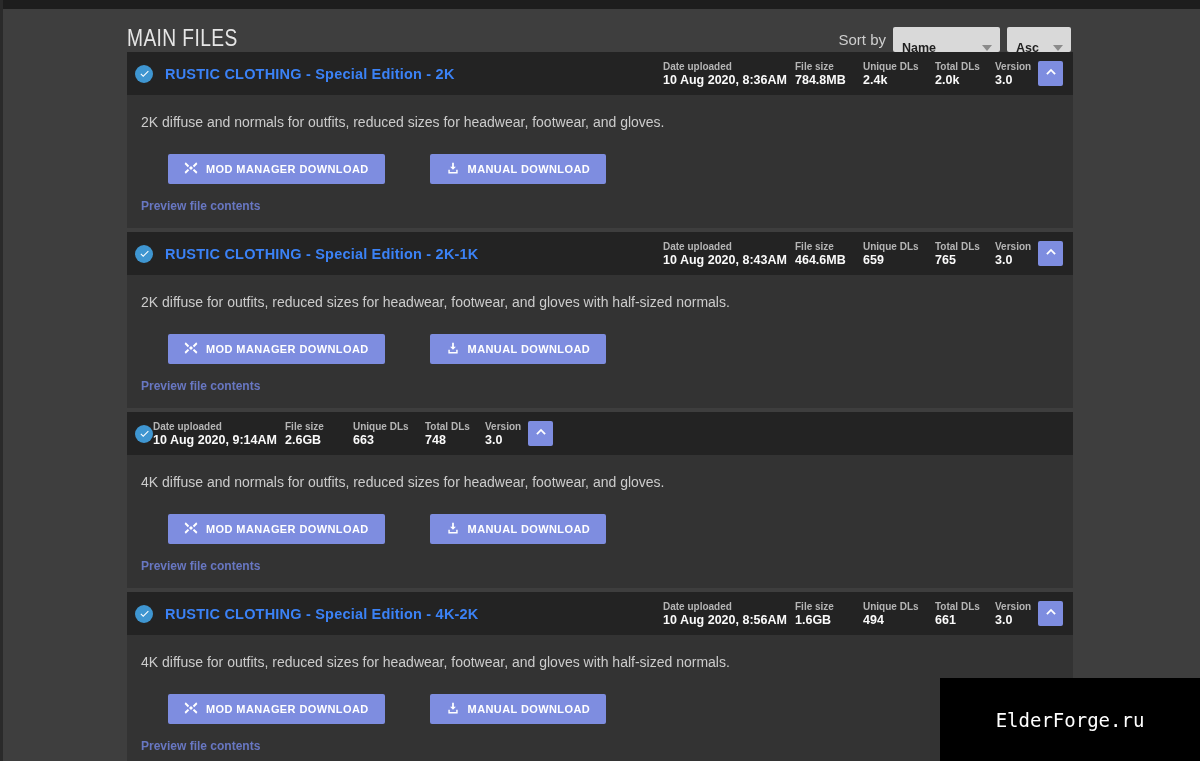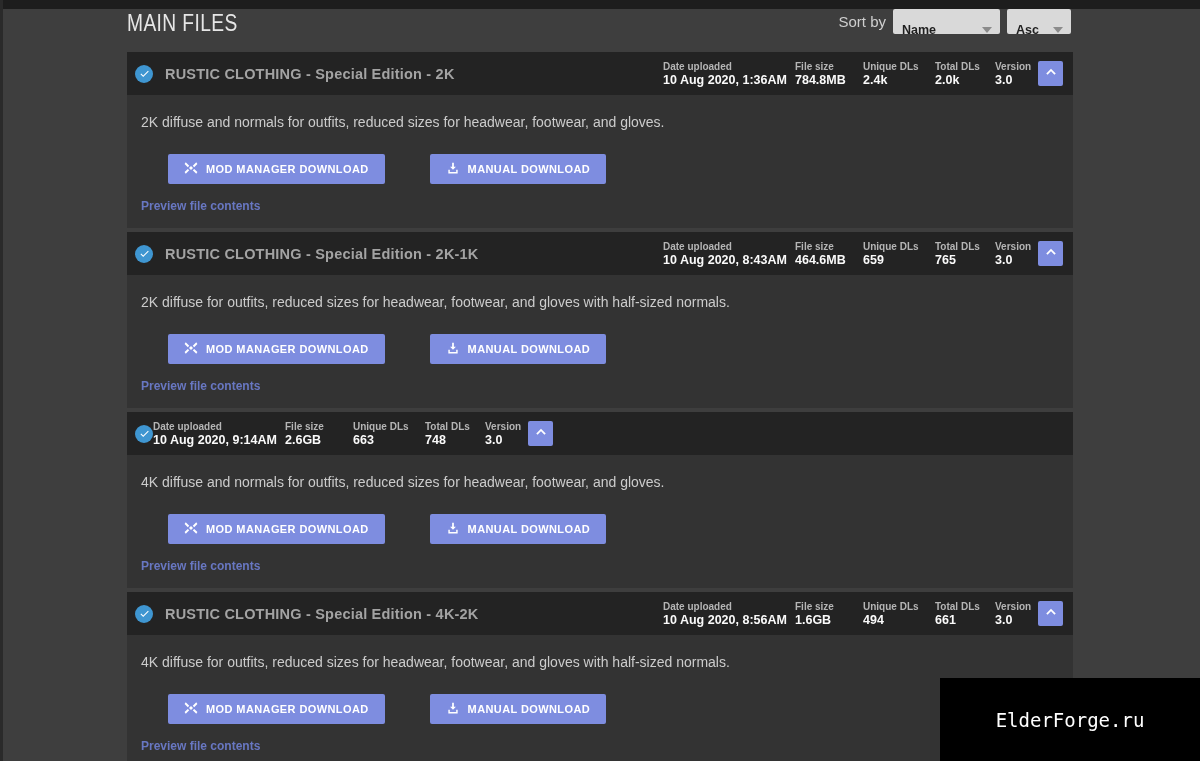--- a/index.html
+++ b/index.html
@@ -8,21 +8,21 @@
     background:#3e3e3e;
     font-family:"Liberation Sans", sans-serif;
     position:relative;
   }
   .top-strip { position:absolute; top:0; left:0; width:1200px; height:9px; background:#1d1d1d; }
   .left-strip { position:absolute; top:0; left:0; width:3px; height:761px; background:#2a2a2a; }
 
   .content { position:absolute; left:127px; top:9px; width:946px; }
 
   
-  .head-row { display:flex; align-items:flex-start; justify-content:space-between; height:43px; padding-right:2px; }
+  .head-row { display:flex; align-items:flex-end; justify-content:space-between; height:43px; padding-right:2px; }
   .page-title {
     color:#e6e6e6; font-size:24px; font-weight:500; letter-spacing:0.5px;
     transform:scaleX(0.8); transform-origin:left center; white-space:nowrap;
   }
   .sort-area { display:flex; align-items:center; gap:7px; }
   .sort-label { color:#cfcfcf; font-size:15px; }
   .select {
     height:25px; background:#d9d9d9; border-radius:2px; display:flex; align-items:center;
     justify-content:space-between; padding:16px 8px 0 9px; cursor:pointer;
   }
@@ -33,21 +33,21 @@
 
   
   .file-card { margin-bottom:4px; }
   .file-header {
     height:43px; background:#232323; display:flex; align-items:center; padding:0 10px 0 8px; cursor:pointer;
   }
   .check {
     width:18px; height:18px; border-radius:50%; background:#3f96d1; flex:0 0 18px;
     display:flex; align-items:center; justify-content:center;
   }
-  .file-title { color:#a3a3a3; font-size:14.5px; font-weight:bold; margin-left:12px; flex:1 1 auto; letter-spacing:0.2px; }
+  .file-title { color:#3b82f6; font-size:14.5px; font-weight:bold; margin-left:12px; flex:1 1 auto; letter-spacing:0.2px; }
   .meta { display:flex; align-items:center; }
   .meta-col { display:flex; flex-direction:column; justify-content:center; }
   .meta-col .ml { color:#b5b5b5; font-size:10px; font-weight:bold; line-height:13px; }
   .meta-col .mv { color:#fafafa; font-size:12.5px; font-weight:bold; line-height:15px; }
   .col-date { width:132px; }
   .col-size { width:68px; }
   .col-unique { width:72px; }
   .col-total { width:60px; }
   .col-version { width:43px; }
   .collapse-btn {
@@ -103,21 +103,21 @@
     <header class="file-header">
       <span class="check">
         <svg width="11" height="11" viewBox="0 0 24 24">
             <path fill="#fff" d="M9.2 16.2L4.8 11.8l-1.6 1.6 6 6 12-12-1.6-1.6z"></path>
           </svg>
       </span>
       <h2 class="file-title">RUSTIC CLOTHING - Special Edition - 2K</h2>
       <div class="meta">
         <div class="meta-col col-date">
             <span class="ml">Date uploaded</span>
-            <span class="mv">10 Aug 2020, 1:36AM</span>
+            <span class="mv">10 Aug 2020, 8:36AM</span>
           </div>
         <div class="meta-col col-size">
             <span class="ml">File size</span>
             <span class="mv">784.8MB</span>
           </div>
         <div class="meta-col col-unique">
             <span class="ml">Unique DLs</span>
             <span class="mv">2.4k</span>
           </div>
         <div class="meta-col col-total">

